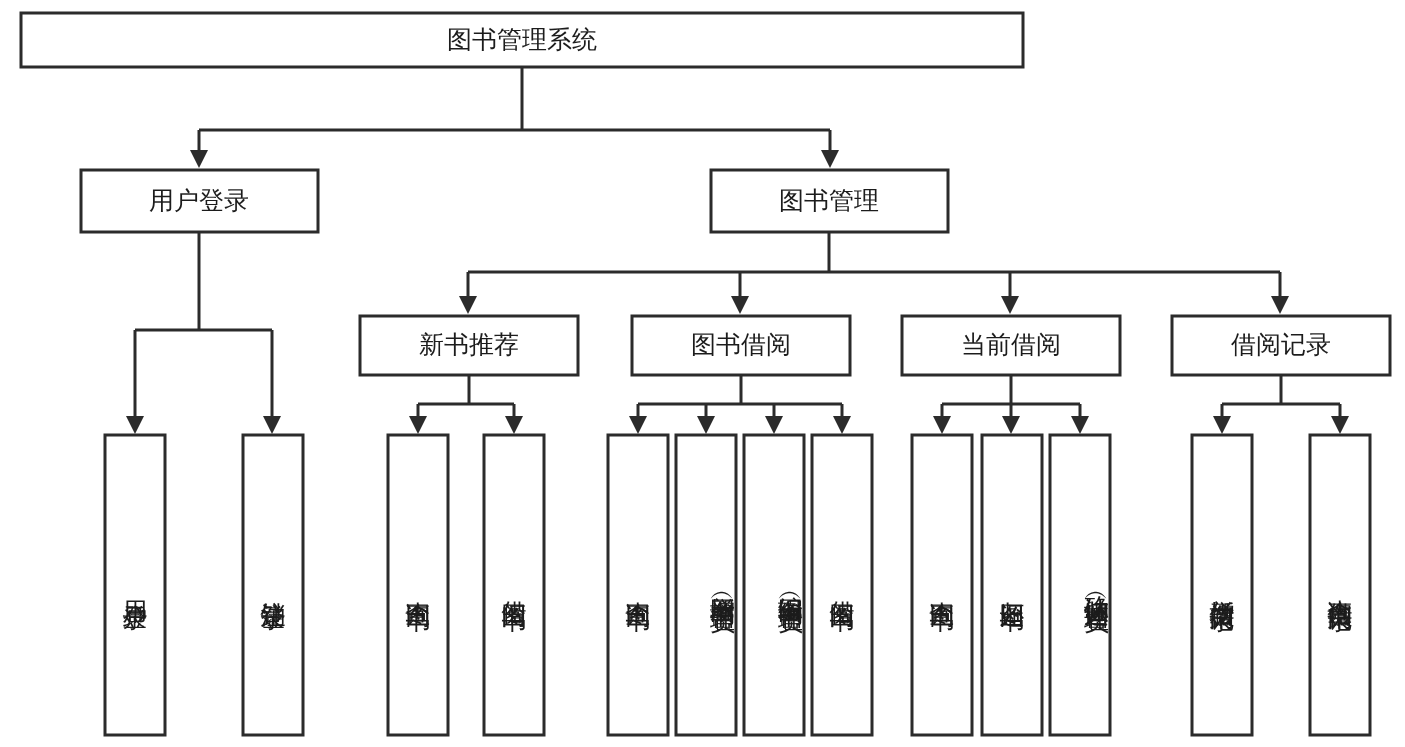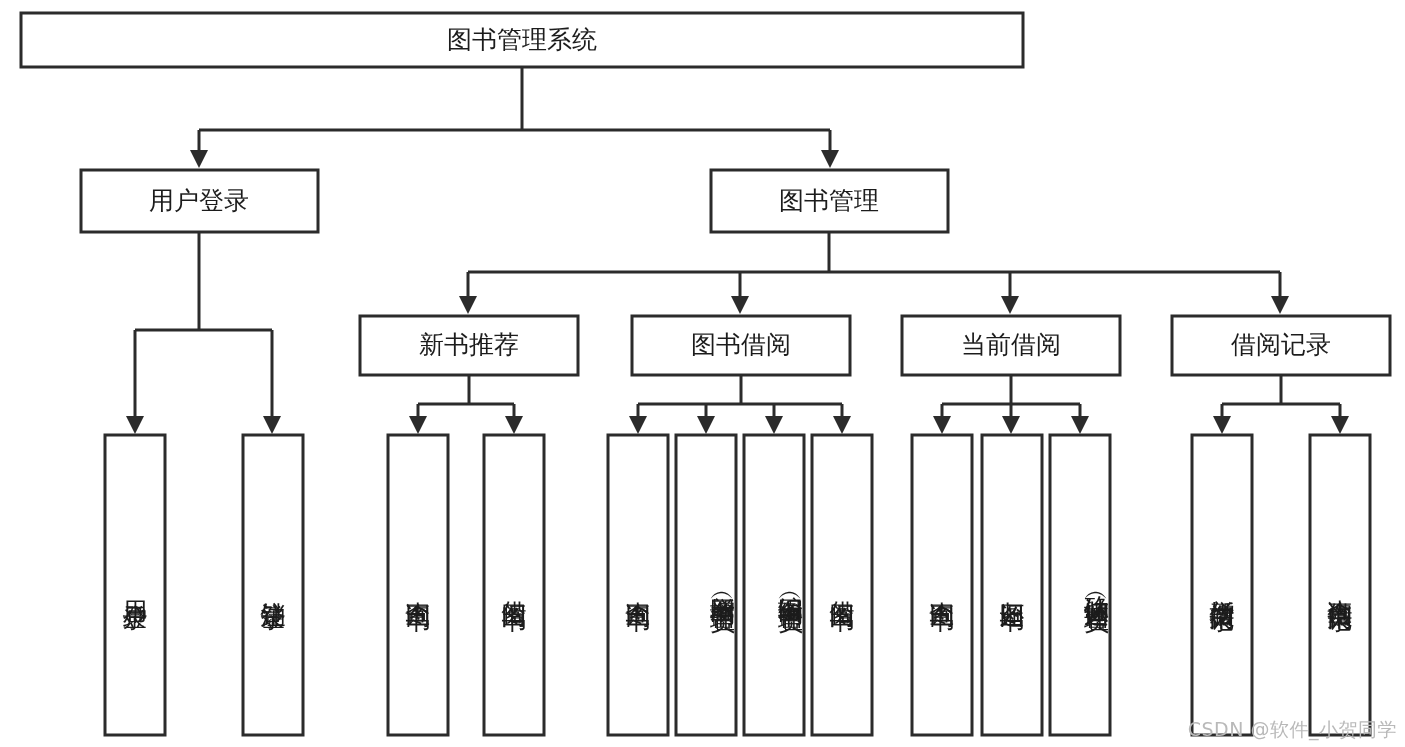--- a/index.html
+++ b/index.html
@@ -213,15 +213,14 @@
   <div class="leaf-label-wrap" style="left:608px; top:435px; width:60px; height:300px;">查询图书</div>
   <div class="leaf-label-wrap" style="left:676px; top:437px; width:60px; height:296px; align-items:flex-start;">新增图书（管理员）</div>
   <div class="leaf-label-wrap" style="left:744px; top:437px; width:60px; height:296px; align-items:flex-start;">编辑图书（管理员）</div>
   <div class="leaf-label-wrap" style="left:812px; top:435px; width:60px; height:300px;">借阅图书</div>
   <div class="leaf-label-wrap" style="left:912px; top:435px; width:60px; height:300px;">查询图书</div>
   <div class="leaf-label-wrap" style="left:982px; top:435px; width:60px; height:300px;">归还图书</div>
   <div class="leaf-label-wrap" style="left:1050px; top:437px; width:60px; height:296px; align-items:flex-start;">确认归还（管理员）</div>
   <div class="leaf-label-wrap" style="left:1192px; top:435px; width:60px; height:300px;">新增借阅记录</div>
   <div class="leaf-label-wrap" style="left:1310px; top:435px; width:60px; height:300px;">查询借阅记录</div>
 
-  <div id="watermark">CSDN @软件_小贺同学</div>
 
 </div>
 
 </body></html>

